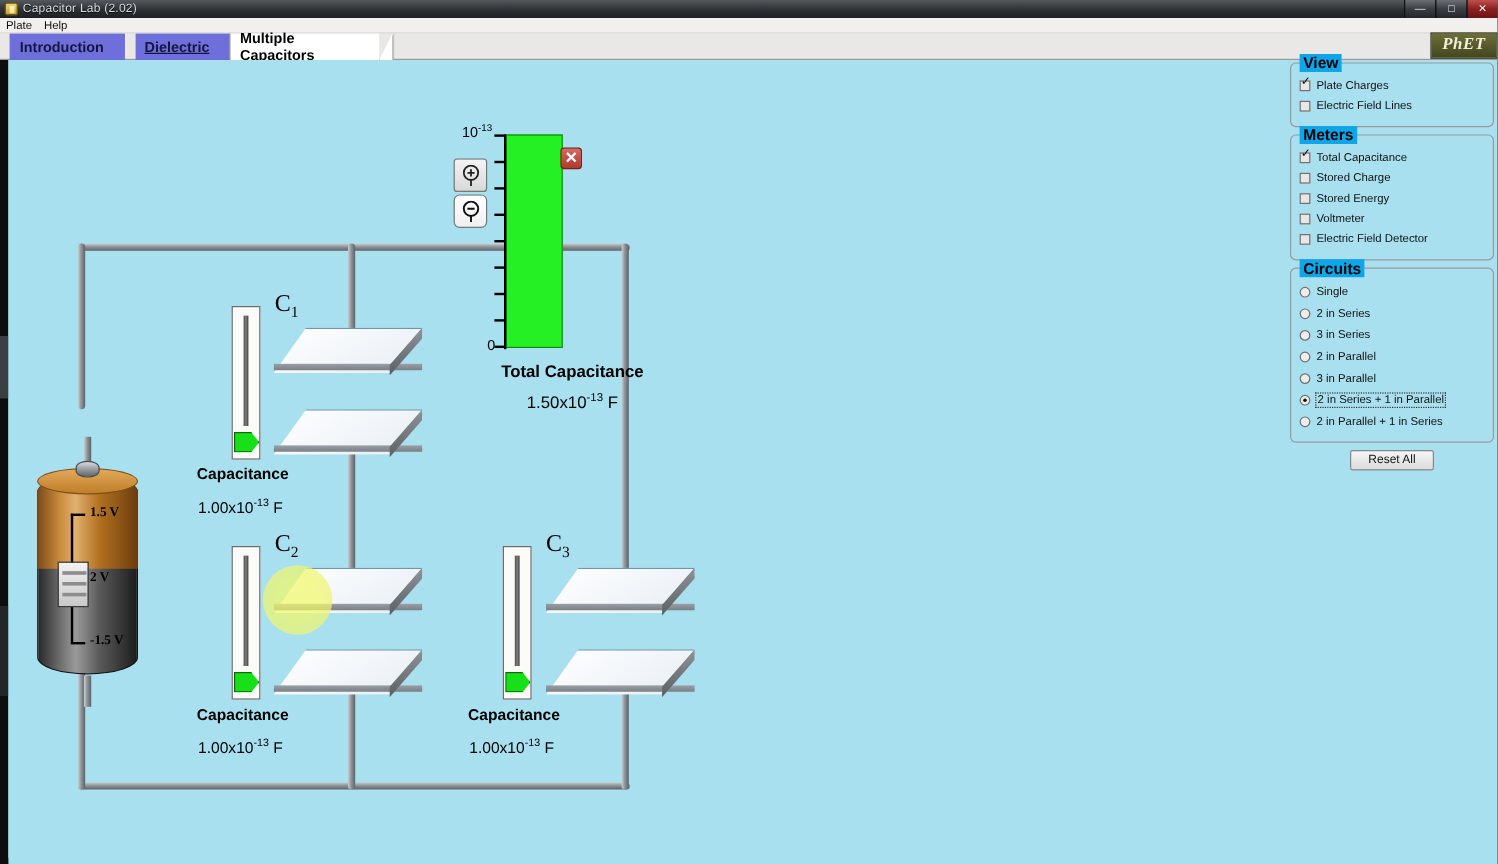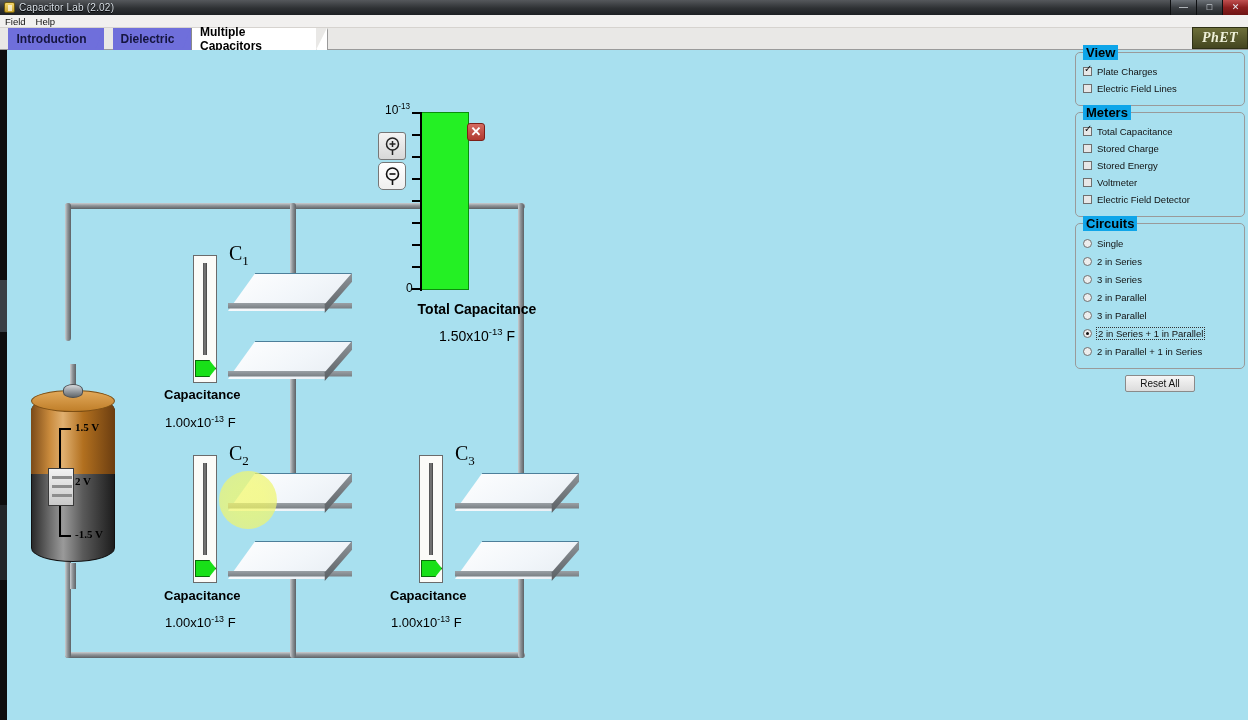--- a/index.html
+++ b/index.html
@@ -248,27 +248,27 @@
     <span class="titlebar-icon"></span>
     <span class="titlebar-text">Capacitor Lab (2.02)</span>
     <div class="win-btns">
       <div class="win-btn">—</div>
       <div class="win-btn">□</div>
       <div class="win-btn close">✕</div>
     </div>
   </div>
 
   <div class="menubar">
-    <span class="menu-item">Field</span>
+    <span class="menu-item">Plate</span>
     <span class="menu-item">Help</span>
   </div>
 
   <div class="tabbar">
     <div class="tab inactive" style="left:8px;width:96px;">Introduction</div>
-    <div class="tab inactive" style="left:113px;width:78px;">Dielectric</div>
+    <div class="tab inactive" style="left:113px;width:78px;text-decoration:underline;">Dielectric</div>
     <div class="tab active" style="left:192px;width:124px;">Multiple Capacitors</div>
   </div>
   <div class="phet-logo">PhET</div>
 
   <div class="leftstrip">
     <div class="seg1"></div>
     <div class="seg2"></div>
   </div>
   <div class="rightfill"></div>
 

